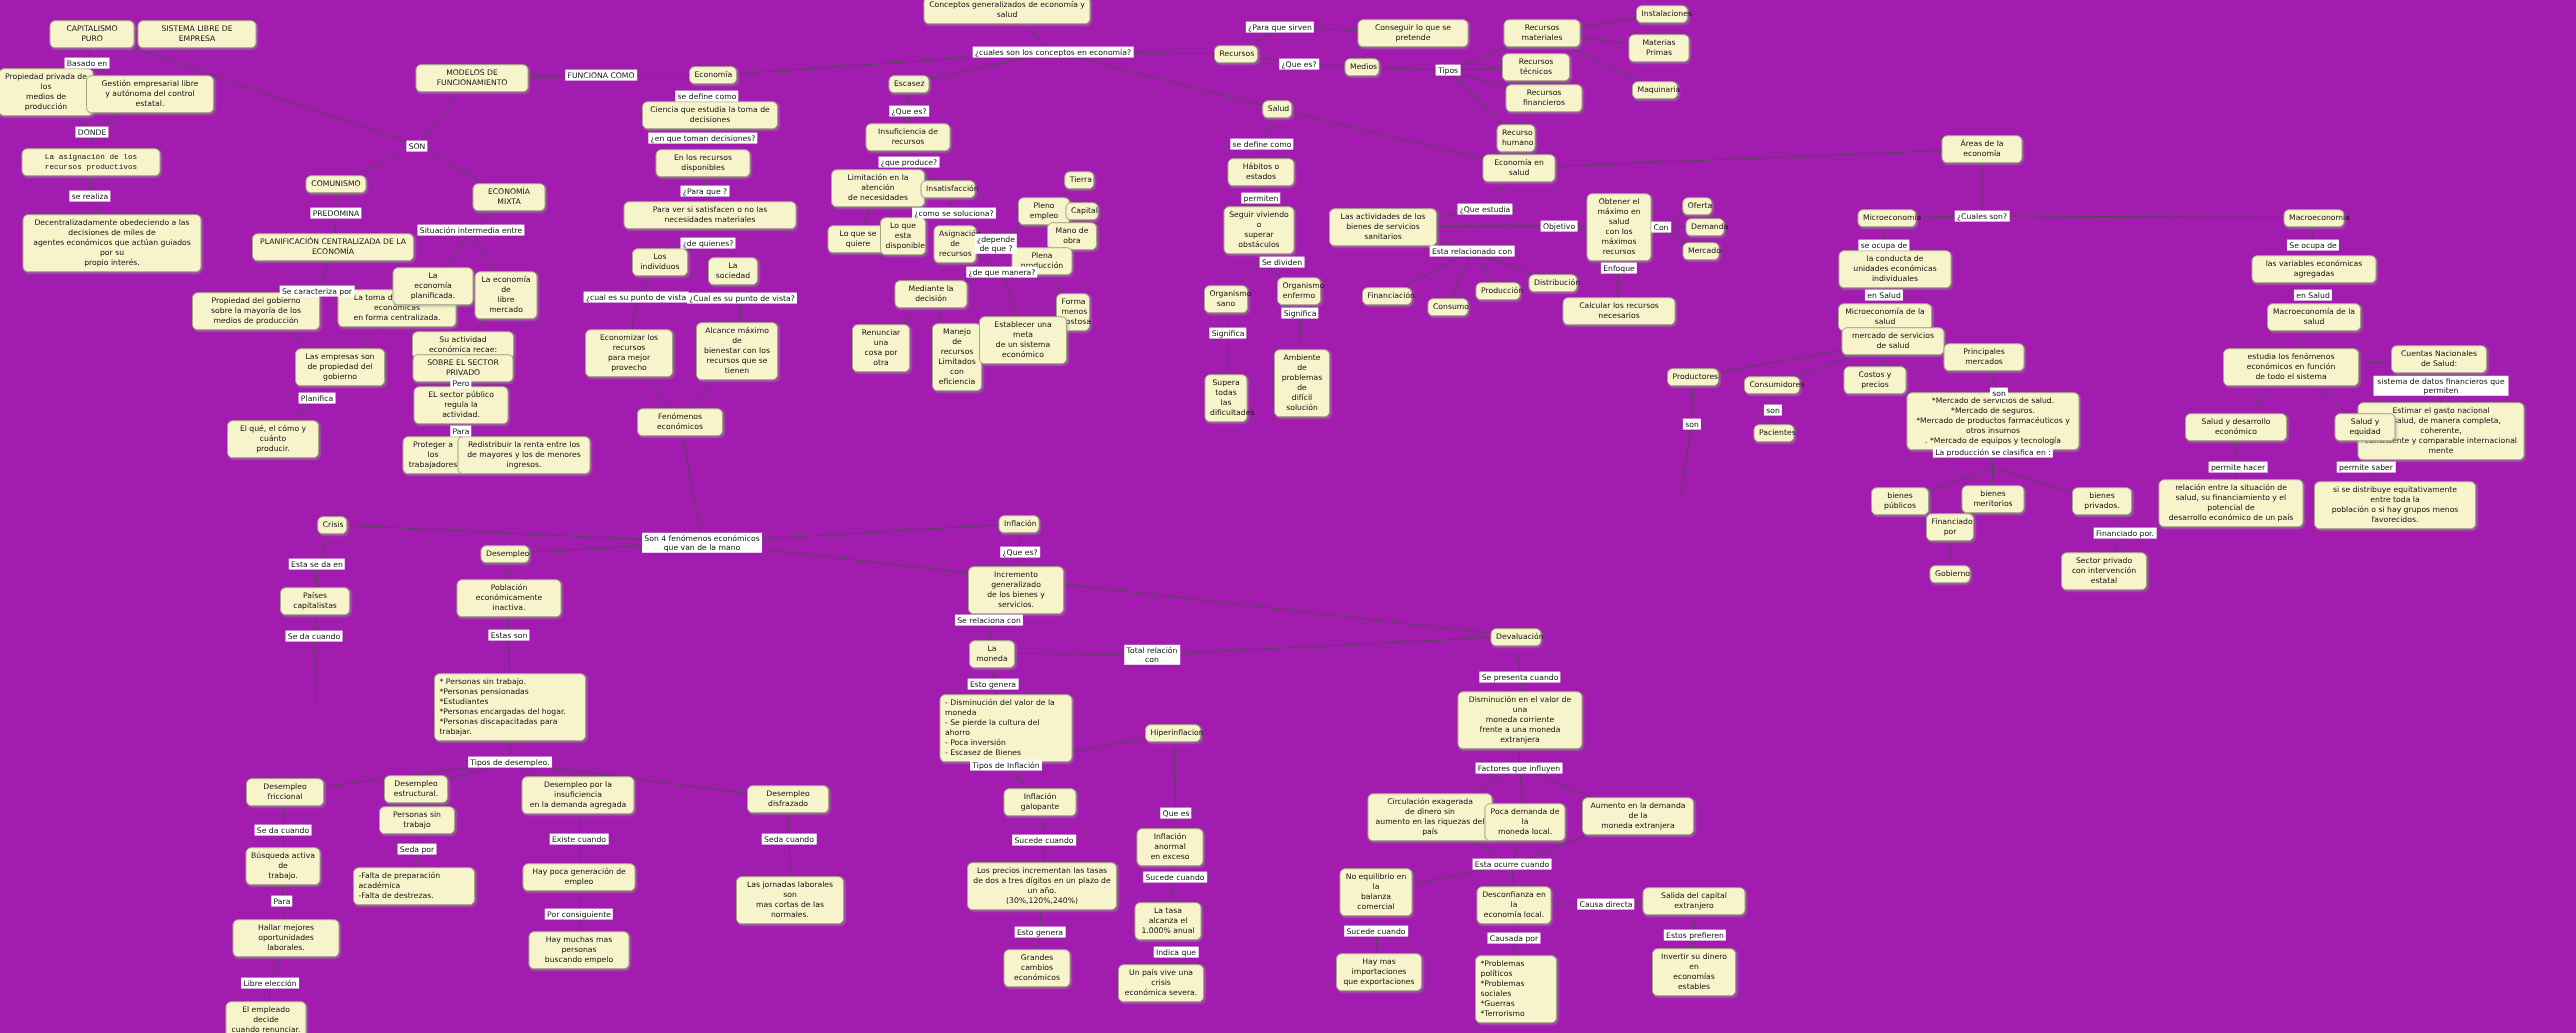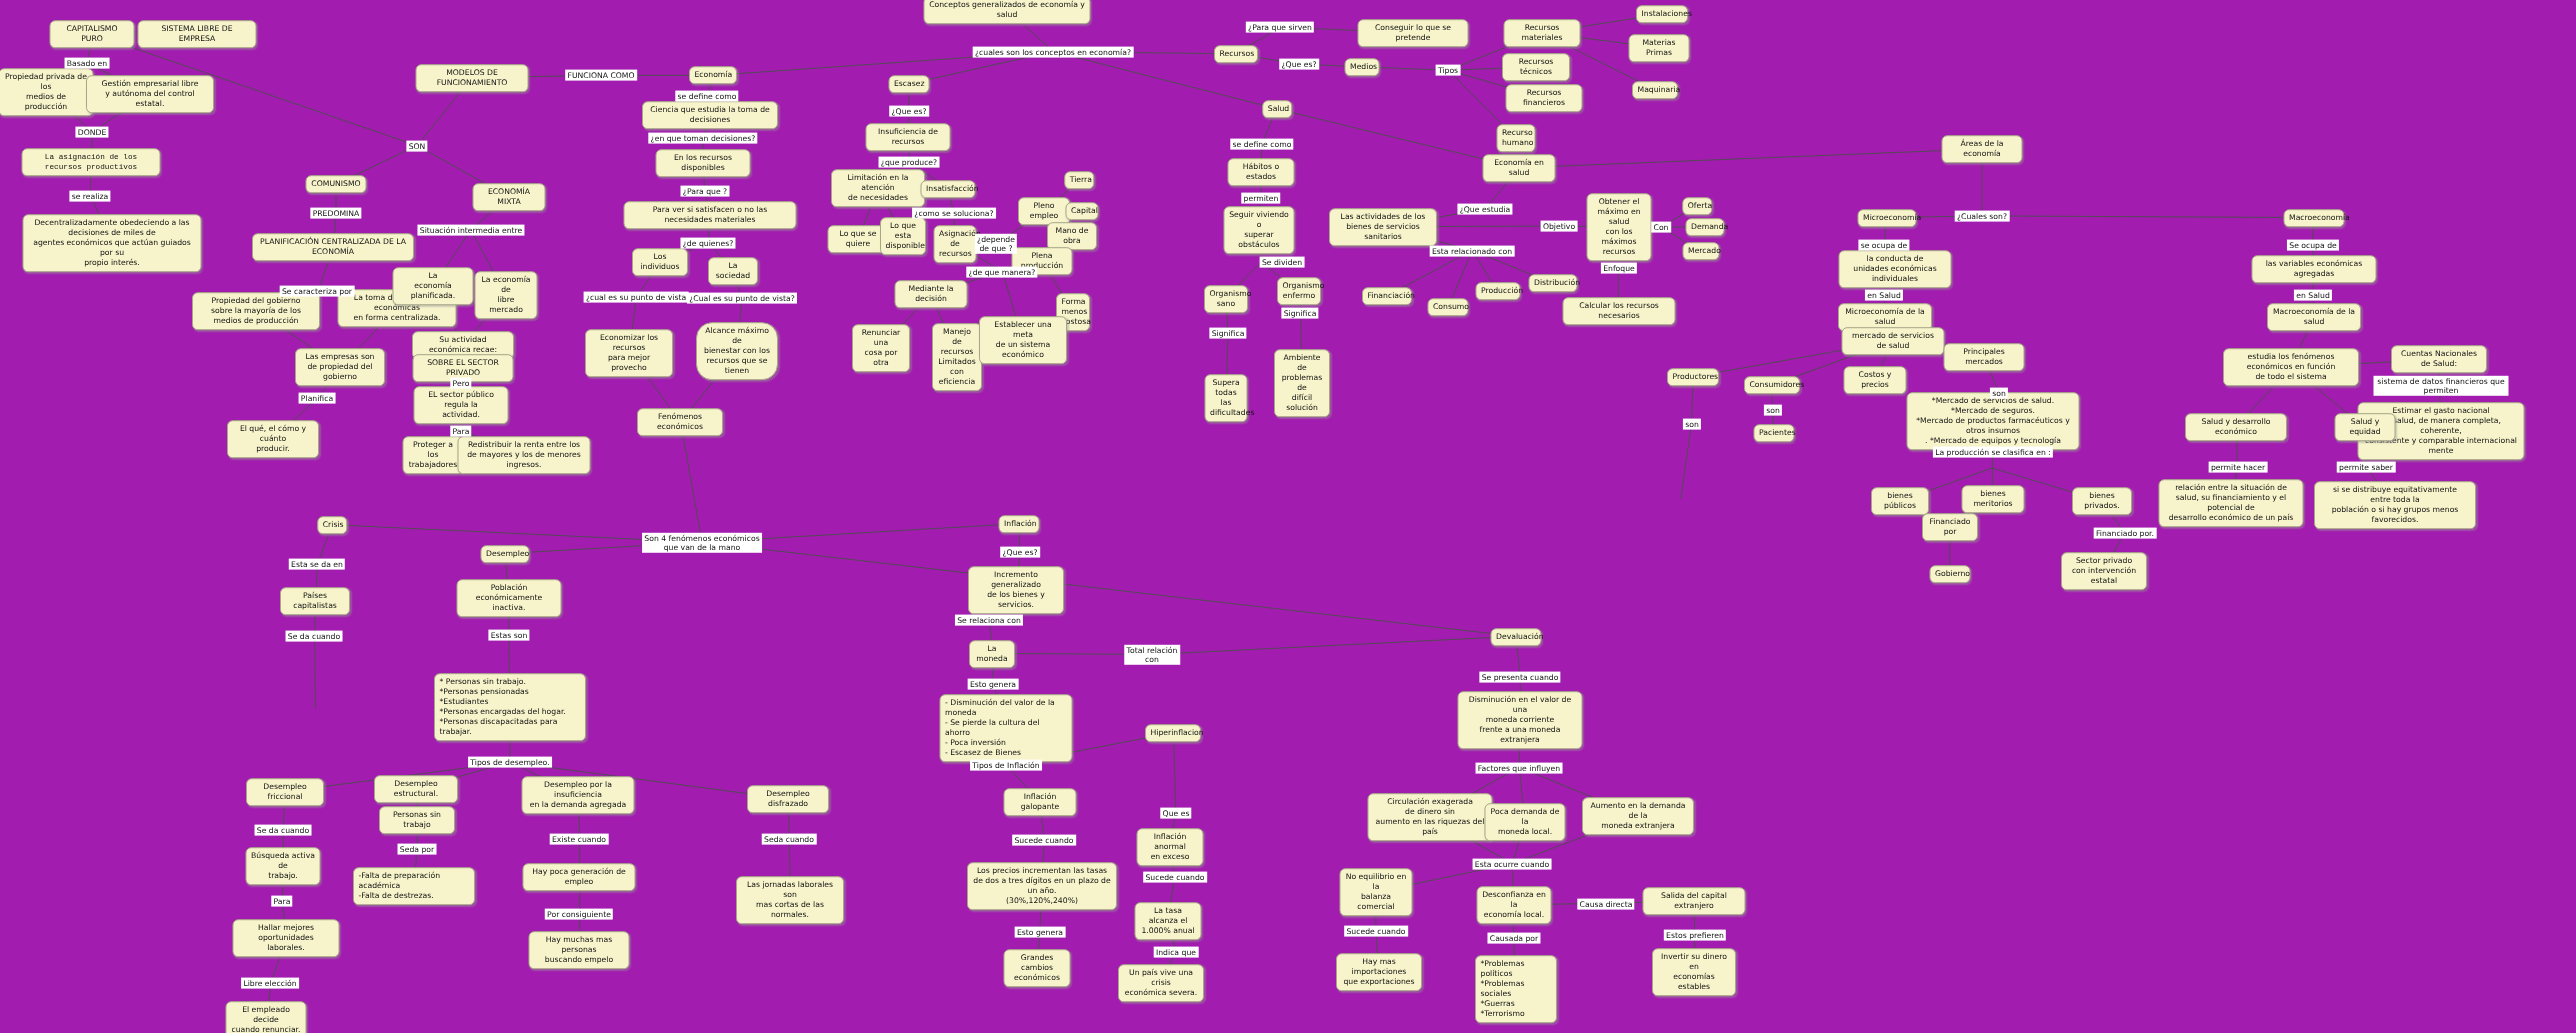--- a/index.html
+++ b/index.html
@@ -282,21 +282,21 @@
 producir.</div>
       <div class="cnode" style="left: 472px; top: 78px; width: 113px;">MODELOS DE FUNCIONAMIENTO</div>
       <div class="cnode" style="left: 713px; top: 75px; width: 48px;">Economía</div>
       <div class="cnode" style="left: 710px; top: 115px; width: 136px;">Ciencia que estudia la toma de decisiones</div>
       <div class="cnode" style="left: 703px; top: 163px; width: 95px;">En los recursos disponibles</div>
       <div class="cnode" style="left: 710px; top: 215px; width: 173px;">Para ver si satisfacen o no las necesidades materiales</div>
       <div class="cnode" style="left: 660px; top: 262px; width: 56px;">Los individuos</div>
       <div class="cnode" style="left: 733px; top: 271px; width: 50px;">La sociedad</div>
       <div class="cnode" style="left: 629px; top: 353px; width: 88px;">Economizar los recursos
 para mejor provecho</div>
-      <div class="cnode" style="left: 737px; top: 351px; width: 82px; border-radius: 16px;">Alcance máximo de
+      <div class="cnode" style="left: 737px; top: 351px; width: 82px;">Alcance máximo de
 bienestar con los
 recursos que se tienen</div>
       <div class="cnode" style="left: 680px; top: 422px; width: 86px;">Fenómenos económicos</div>
       <div class="cnode" style="left: 509px; top: 197px; width: 73px;">ECONOMÍA MIXTA</div>
       <div class="cnode" style="left: 433px; top: 286px; width: 81px;">La
 economía planificada.</div>
       <div class="cnode" style="left: 506px; top: 295px; width: 63px;">La economía de
 libre mercado</div>
       <div class="cnode" style="left: 463px; top: 345px; width: 102px;">Su actividad económica recae:</div>
       <div class="cnode" style="left: 463px; top: 368px; width: 101px;">SOBRE EL SECTOR PRIVADO</div>
@@ -385,21 +385,21 @@
       <div class="cnode" style="left: 1893px; top: 341px; width: 103px;">mercado de servicios de salud</div>
       <div class="cnode" style="left: 1984px; top: 357px; width: 81px;">Principales mercados</div>
       <div class="cnode" style="left: 1875px; top: 380px; width: 63px;">Costos y precios</div>
       <div class="cnode" style="left: 1993px; top: 421px; width: 173px;">*Mercado de servicios de salud.
 *Mercado de seguros.
 *Mercado de productos farmacéuticos y otros insumos
 . *Mercado de equipos y tecnología</div>
       <div class="cnode" style="left: 1900px; top: 501px; width: 58px;">bienes públicos</div>
       <div class="cnode" style="left: 1993px; top: 499px; width: 63px;">bienes meritorios</div>
       <div class="cnode" style="left: 2102px; top: 501px; width: 60px;">bienes privados.</div>
-      <div class="cnode" style="left: 1950px; top: 527px; width: 56px;">Financiado por</div>
+      <div class="cnode" style="left: 1950px; top: 527px; width: 48px;">Financiado por</div>
       <div class="cnode" style="left: 1950px; top: 574px; width: 41px;">Gobierno</div>
       <div class="cnode" style="left: 2104px; top: 571px; width: 86px;">Sector privado
 con intervención estatal</div>
       <div class="cnode" style="left: 1693px; top: 377px; width: 52px;">Productores</div>
       <div class="cnode" style="left: 1772px; top: 385px; width: 56px;">Consumidores</div>
       <div class="cnode" style="left: 1774px; top: 433px; width: 41px;">Pacientes</div>
       <div class="cnode" style="left: 2314px; top: 269px; width: 125px;">las  variables económicas agregadas</div>
       <div class="cnode" style="left: 2314px; top: 317px; width: 94px;">Macroeconomía de la salud</div>
       <div class="cnode" style="left: 2291px; top: 367px; width: 136px;">estudia los fenómenos económicos en función
 de todo el sistema</div>
@@ -421,21 +421,21 @@
       <div class="cnode" style="left: 1516px; top: 637px; width: 51px;">Devaluación</div>
       <div class="cnode" style="left: 315px; top: 601px; width: 70px;">Países capitalistas</div>
       <div class="cnode" style="left: 509px; top: 598px; width: 105px;">Población económicamente
 inactiva.</div>
       <div class="cnode left" style="left: 510px; top: 707px; width: 152px;">* Personas sin trabajo.
 *Personas pensionadas
 *Estudiantes
 *Personas encargadas del hogar.
 *Personas discapacitadas para trabajar.</div>
       <div class="cnode" style="left: 285px; top: 792px; width: 78px;">Desempleo friccional</div>
-      <div class="cnode" style="left: 416px; top: 789px; width: 84px;">Desempleo estructural.</div>
+      <div class="cnode" style="left: 416px; top: 789px; width: 64px;">Desempleo estructural.</div>
       <div class="cnode" style="left: 578px; top: 795px; width: 113px;">Desempleo por la insuficiencia
 en la demanda agregada</div>
       <div class="cnode" style="left: 788px; top: 799px; width: 82px;">Desempleo disfrazado</div>
       <div class="cnode" style="left: 283px; top: 866px; width: 75px;">Búsqueda activa de
 trabajo.</div>
       <div class="cnode" style="left: 286px; top: 938px; width: 107px;">Hallar mejores oportunidades
 laborales.</div>
       <div class="cnode" style="left: 266px; top: 1020px; width: 81px;">El empleado decide
 cuando renunciar.</div>
       <div class="cnode" style="left: 417px; top: 820px; width: 76px;">Personas sin trabajo</div>

